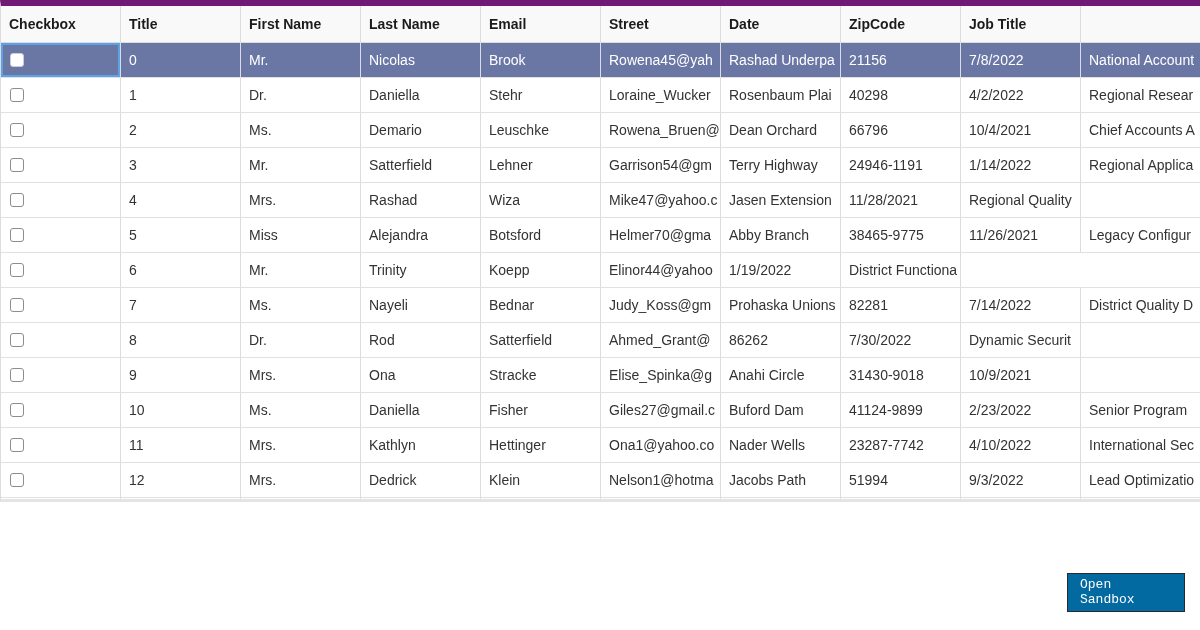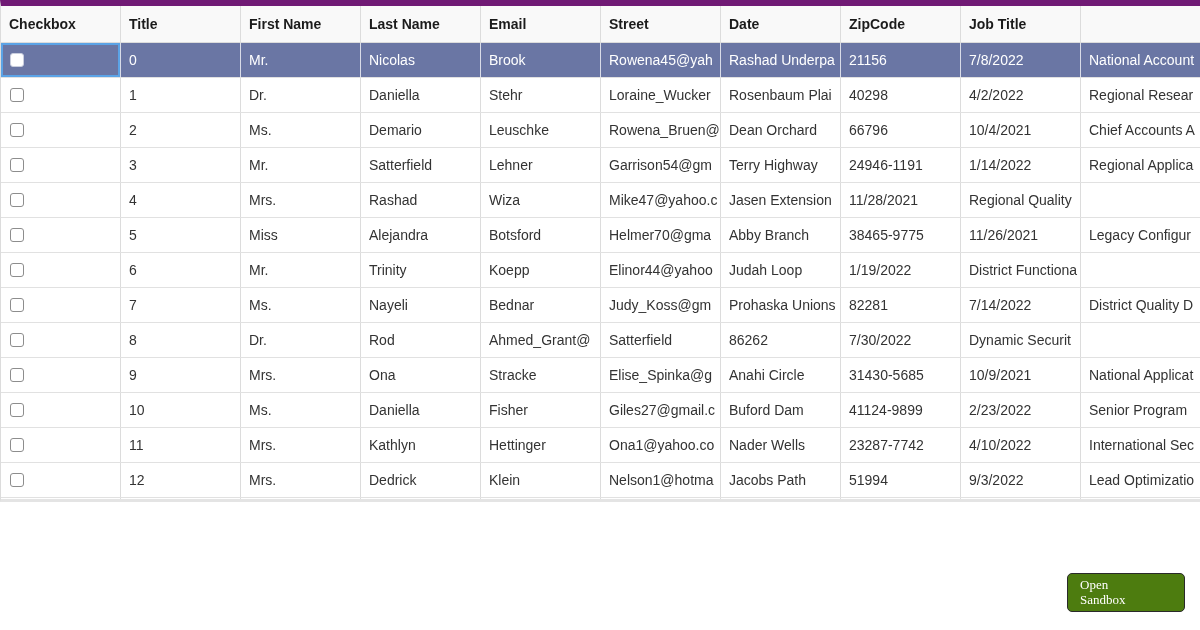--- a/index.html
+++ b/index.html
@@ -70,27 +70,27 @@
   }
   .row.selected input[type="checkbox"] {
     border-color: #c9cede;
   }
   .sandbox-btn {
     position: absolute;
     right: 15px;
     bottom: 18px;
     width: 118px;
     min-height: 32px;
-    background: #4d7c0f;
+    background: #0369a1;
     border: 1px solid #2a2a2a;
-    border-radius: 5px;
+    border-radius: 0;
     color: #ffffff;
     text-align: left;
     padding: 3px 34px 4px 12px;
-    font-family: Liberation Serif, serif;
+    font-family: Liberation Mono, monospace;
     font-size: 13px;
     line-height: 15px;
     cursor: pointer;
   }
 </style>
 </head>
 <body>
 
 <div class="grid">
   <div class="hrow" id="header-row">
@@ -190,21 +190,20 @@
       </div>
       <div class="row">
         <div class="cell checkbox-cell">
           <input type="checkbox" style="">
         </div>
         <div class="cell">6</div>
         <div class="cell">Mr.</div>
         <div class="cell">Trinity</div>
         <div class="cell">Koepp</div>
         <div class="cell">Elinor44@yahoo</div>
-        <div class="cell">Judah Loop</div>
         <div class="cell">1/19/2022</div>
         <div class="cell">District Functiona</div>
       </div>
       <div class="row">
         <div class="cell checkbox-cell">
           <input type="checkbox" style="">
         </div>
         <div class="cell">7</div>
         <div class="cell">Ms.</div>
         <div class="cell">Nayeli</div>
@@ -215,39 +214,38 @@
         <div class="cell">7/14/2022</div>
         <div class="cell">District Quality D</div>
       </div>
       <div class="row">
         <div class="cell checkbox-cell">
           <input type="checkbox" style="">
         </div>
         <div class="cell">8</div>
         <div class="cell">Dr.</div>
         <div class="cell">Rod</div>
+        <div class="cell">Satterfield</div>
         <div class="cell">Ahmed_Grant@</div>
-        <div class="cell">Satterfield</div>
         <div class="cell">86262</div>
         <div class="cell">7/30/2022</div>
         <div class="cell">Dynamic Securit</div>
       </div>
       <div class="row">
         <div class="cell checkbox-cell">
           <input type="checkbox" style="">
         </div>
         <div class="cell">9</div>
         <div class="cell">Mrs.</div>
         <div class="cell">Ona</div>
         <div class="cell">Stracke</div>
         <div class="cell">Elise_Spinka@g</div>
         <div class="cell">Anahi Circle</div>
-        <div class="cell">31430-5685</div>
+        <div class="cell">31430-9018</div>
         <div class="cell">10/9/2021</div>
-        <div class="cell">National Applicat</div>
       </div>
       <div class="row">
         <div class="cell checkbox-cell">
           <input type="checkbox" style="">
         </div>
         <div class="cell">10</div>
         <div class="cell">Ms.</div>
         <div class="cell">Daniella</div>
         <div class="cell">Fisher</div>
         <div class="cell">Giles27@gmail.c</div>

